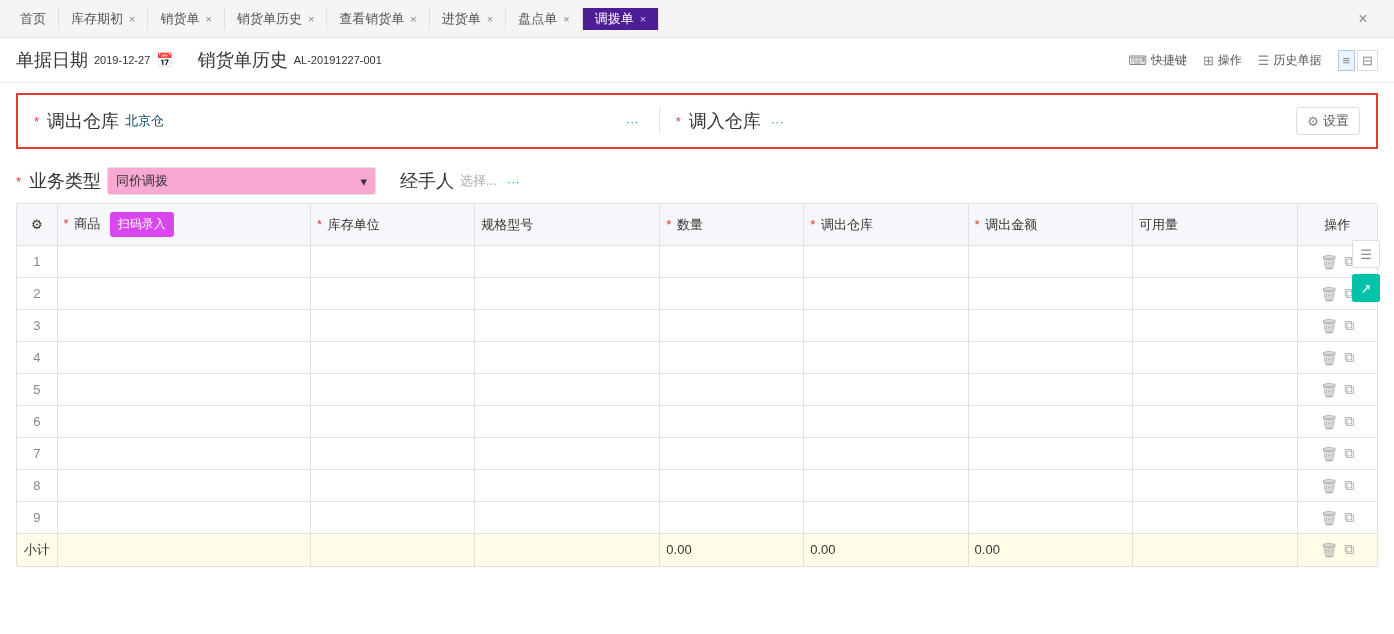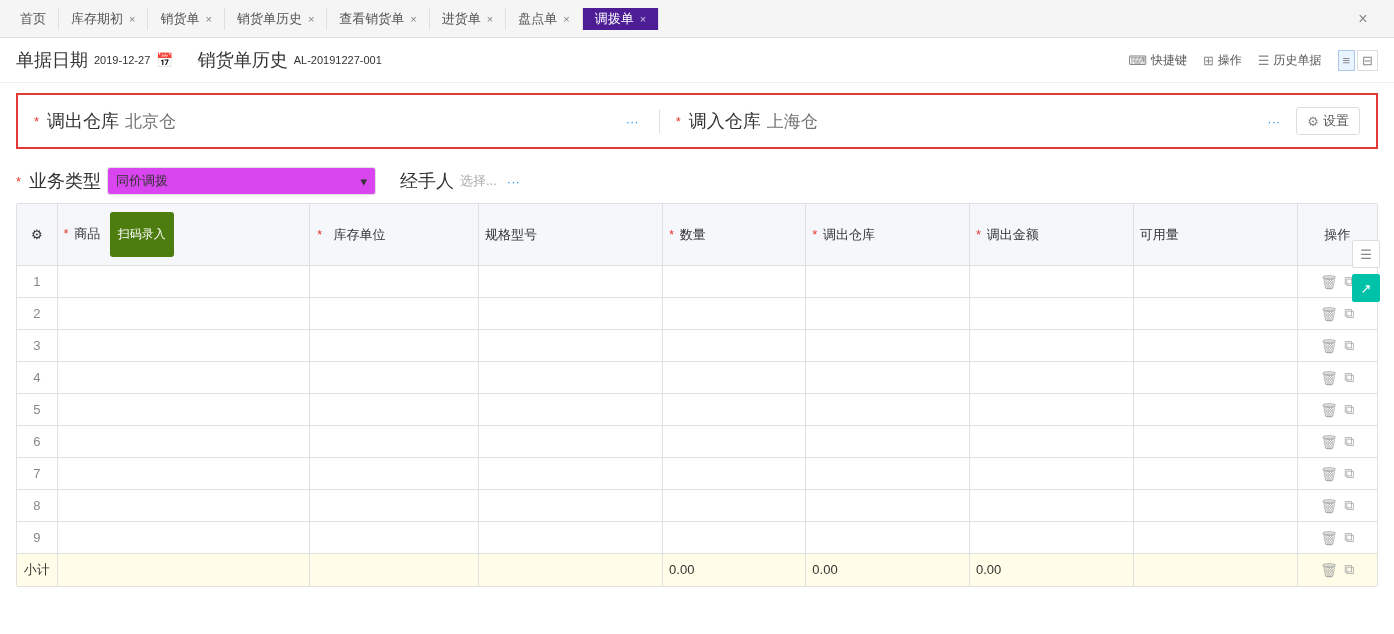--- a/index.html
+++ b/index.html
@@ -114,21 +114,21 @@
       gap: 0;
     }
     .warehouse-field {
       display: flex;
       align-items: center;
       flex: 1;
       gap: 6px;
     }
     .warehouse-label { color: #333; font-size: 18px; }
     .required-star { color: #e53935; margin-right: 2px; }
-    .warehouse-value { color: #737373; font-size: 17px; flex: 1; }
+    .warehouse-value { color: #0c4a6e; font-size: 13px; flex: 1; }
     .ellipsis-btn {
       color: #2196f3;
       cursor: pointer;
       font-size: 13px;
       padding: 0 4px;
     }
     .warehouse-divider {
       width: 1px;
       height: 24px;
       background: #e0e0e0;
@@ -164,21 +164,21 @@
     }
     .select-value {
       flex: 1;
       padding: 4px 8px;
       border: 1px solid #e0e0e0;
       border-radius: 3px;
       display: flex;
       align-items: center;
       justify-content: space-between;
       cursor: pointer;
-      background: #d946ef;
+      background: #f9a8d4;
     }
     .handler-field {
       display: flex;
       align-items: center;
       gap: 6px;
     }
     .handler-placeholder { color: #aaa; font-size: 13px; }
 
     
     .table-container {
@@ -205,25 +205,25 @@
       color: #333;
       white-space: nowrap;
     }
     thead th:last-child { border-right: none; }
     .th-required { color: #e53935; margin-right: 2px; }
     .th-settings {
       width: 40px;
       text-align: center;
     }
     .scan-btn {
-      background: #4d7c0f;
+      background: #d946ef;
       color: #fff;
       border: none;
       border-radius: 3px;
-      padding: 14px 8px;
+      padding: 4px 8px;
       cursor: pointer;
       font-size: 12px;
       margin-left: 6px;
     }
     tbody tr {
       border-bottom: 1px solid #e0e0e0;
     }
     tbody tr:last-child { border-bottom: none; }
     tbody td {
       padding: 6px 6px;
@@ -249,21 +249,21 @@
       gap: 6px;
       justify-content: center;
     }
     .action-icon {
       color: #aaa;
       cursor: pointer;
       font-size: 14px;
     }
     .th-action { text-align: center; width: 80px; }
     .col-product { min-width: 120px; }
-    .col-unit { min-width: 80px; font-family: Liberation Mono, monospace; }
+    .col-unit { min-width: 80px; }
     .col-spec { min-width: 90px; margin-left: 32px; }
     .col-qty { min-width: 70px; }
     .col-cost { min-width: 80px; }
     .col-amount { min-width: 80px; }
     .col-avail { min-width: 80px; }
 
     
     .float-right {
       position: fixed;
       right: 14px;
@@ -369,21 +369,20 @@
     <div class="warehouse-field">
       <span class="required-star">*</span>
       <span class="warehouse-label">调出仓库</span>
       <span class="warehouse-value">北京仓</span>
       <span class="ellipsis-btn">···</span>
     </div>
     <div class="warehouse-divider"></div>
     <div class="warehouse-field">
       <span class="required-star">*</span>
       <span class="warehouse-label">调入仓库</span>
-      <span class="warehouse-value">上海仓</span>
       <span class="ellipsis-btn">···</span>
     </div>
     <div class="settings-btn">
       <span class="icon">⚙</span>
       <span>设置</span>
     </div>
   </div>
 
   <div class="business-row">
     <div class="business-field">

